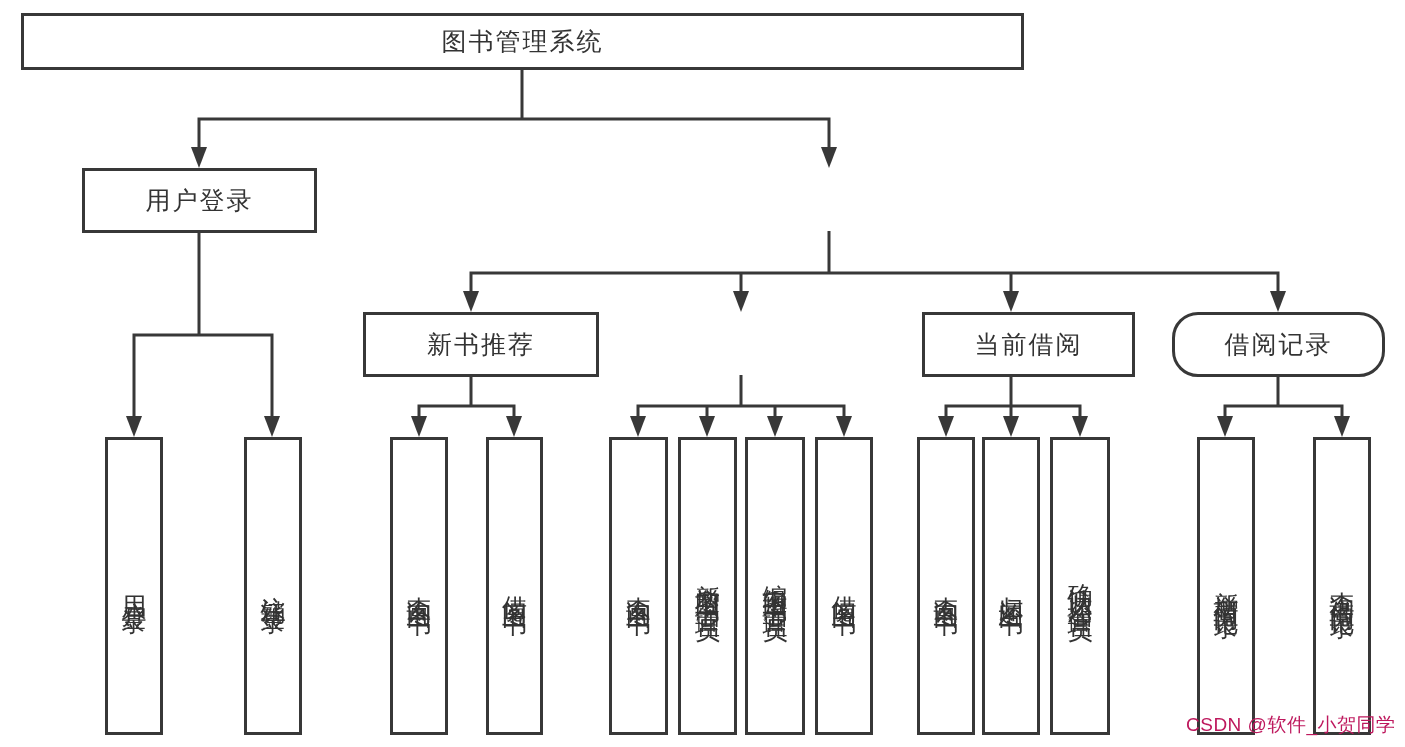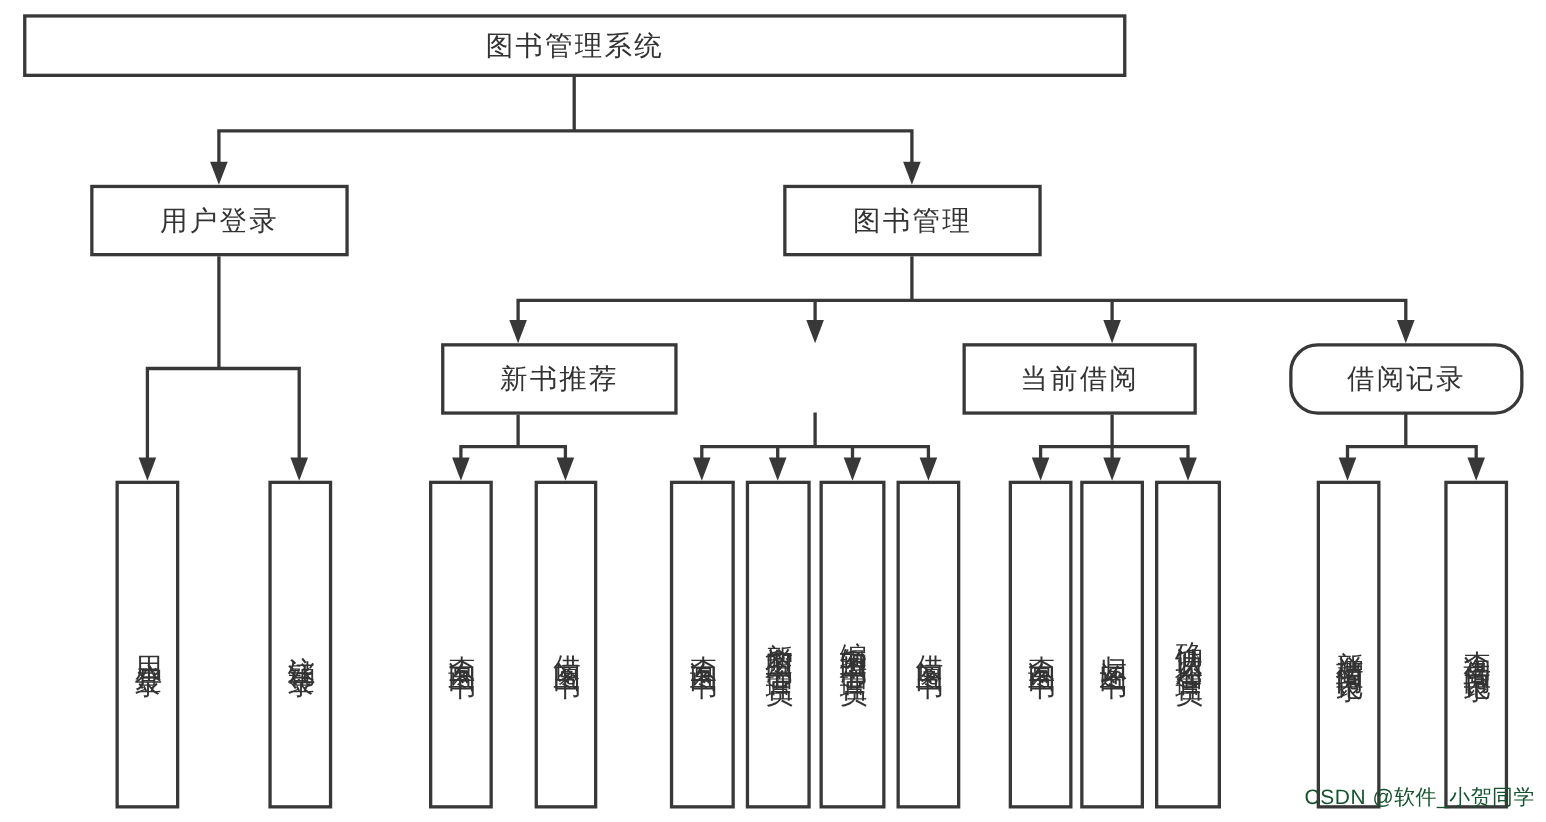--- a/index.html
+++ b/index.html
@@ -40,21 +40,21 @@
     font-size: 25px;
     letter-spacing: 5px;
     line-height: 1;
     max-height: 284px;
   }
   .watermark {
     position: absolute;
     z-index: 3;
     font-size: 19px;
     letter-spacing: 0.5px;
-    color: #14532d;
+    color: #be185d;
     white-space: nowrap;
   }
 </style>
 </head>
 <body>
 
 <div id="stage">
 
   <svg id="connectors" viewBox="0 0 1405 747" xmlns="http://www.w3.org/2000/svg">
     <path fill="none" stroke="#383838" stroke-width="3" d="
@@ -88,28 +88,25 @@
       </g>
   </svg>
 
   <div class="node h" style="left:21px; top:13px; width:1003px; height:57px;">
     <span class="label">图书管理系统</span>
   </div>
 
   <div class="node h" style="left:82px; top:168px; width:235px; height:65px;">
     <span class="label">用户登录</span>
   </div>
-  <div class="node h" style="left:712px; top:168px; width:235px; height:65px;">
-    <span class="label">图书管理</span>
-  </div>
 
-  <div class="node h" style="left:363px; top:312px; width:215px; height:65px;margin-left:38px;">
+  <div class="node h" style="left:363px; top:312px; width:236px; height:65px;">
     <span class="label">新书推荐</span>
   </div>
-  <div class="node h" style="left:875px; top:312px; width:213px; height:65px;">
+  <div class="node h" style="left:922px; top:312px; width:213px; height:65px;">
     <span class="label">当前借阅</span>
   </div>
   <div class="node h" style="left:1172px; top:312px; width:213px; height:65px;border-radius:26px;">
     <span class="label">借阅记录</span>
   </div>
 
   <div class="node v" style="left:105px; top:437px; width:58px; height:298px;">
     <span class="label">用户登录</span>
   </div>
   <div class="node v" style="left:244px; top:437px; width:58px; height:298px;">

